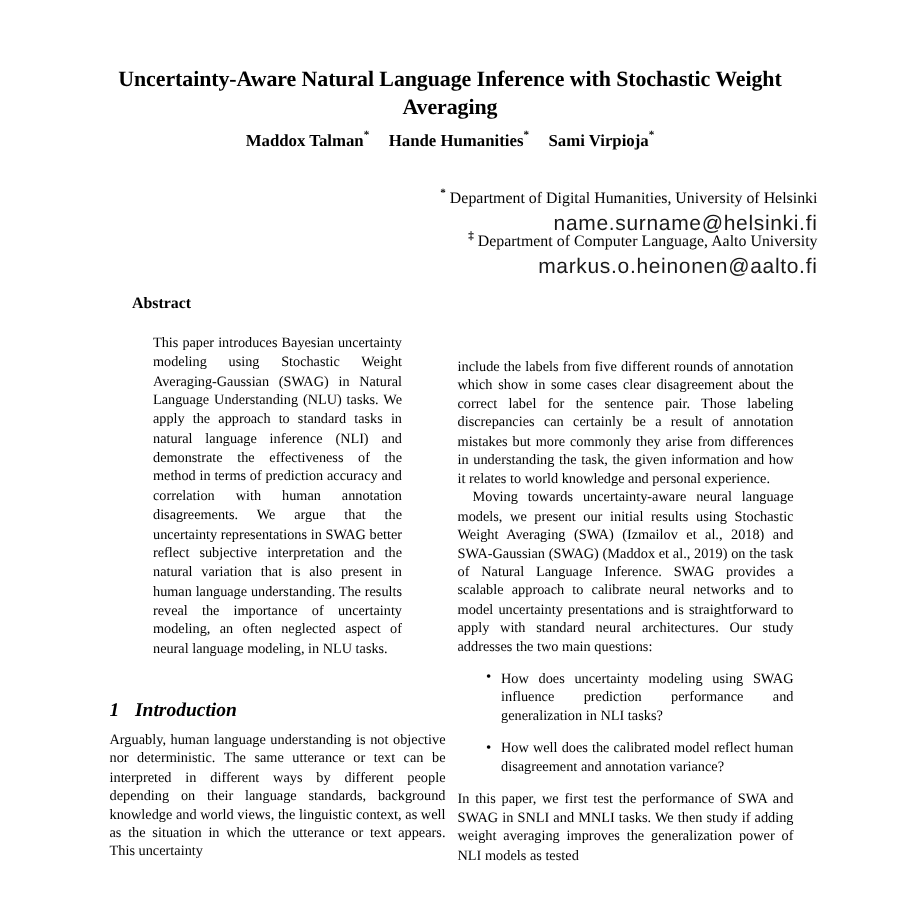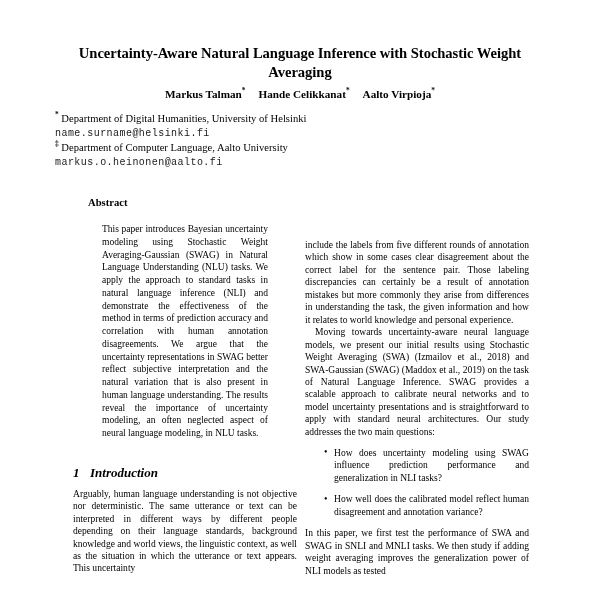--- a/index.html
+++ b/index.html
@@ -59,32 +59,32 @@
   .sup {
     font-size: 7.4px;
     vertical-align: super;
     font-weight: bold;
     line-height: 0;
   }
 
   .affils {
     position: absolute;
     left: 55px;
-    top: 112px;
+    top: 126px;
     width: 490px;
-    text-align: left;
+    text-align: right;
   }
   .affil-line {
     font-size: 10.6px;
     line-height: 14.5px;
     white-space: nowrap;
   }
   .email-line {
-    font-family: Liberation Mono, monospace;
-    font-size: 10px;
+    font-family: Liberation Sans, sans-serif;
+    font-size: 14px;
     line-height: 14.8px;
     letter-spacing: 0.45px;
     color: #1a1a1a;
     white-space: nowrap;
   }
 
   
   .col {
     position: absolute;
     top: 196px;
@@ -165,21 +165,21 @@
 <body>
 
 <div class="page">
 
   <div class="title-block">
     <h1 class="paper-title">Uncertainty-Aware Natural Language Inference with Stochastic Weight Averaging</h1>
   </div>
 
   <div class="authors">
     <div>
-      <span class="au"><span>Markus Talman</span><span class="sup">*</span></span><span class="gap"></span><span class="au"><span>Hande Celikkanat</span><span class="sup">*</span></span><span class="gap"></span><span class="au"><span>Aalto Virpioja</span><span class="sup">*</span></span>
+      <span class="au"><span>Maddox Talman</span><span class="sup">*</span></span><span class="gap"></span><span class="au"><span>Hande Humanities</span><span class="sup">*</span></span><span class="gap"></span><span class="au"><span>Sami Virpioja</span><span class="sup">*</span></span>
     </div>
   </div>
 
   <div class="affils">
     <div class="affil-line"><span class="sup">*</span> <span>Department of Digital Humanities, University of Helsinki</span></div>
     <div class="email-line">name.surname@helsinki.fi</div>
     <div class="affil-line"><span class="sup">‡</span> <span>Department of Computer Language, Aalto University</span></div>
     <div class="email-line">markus.o.heinonen@aalto.fi</div>
   </div>
 

